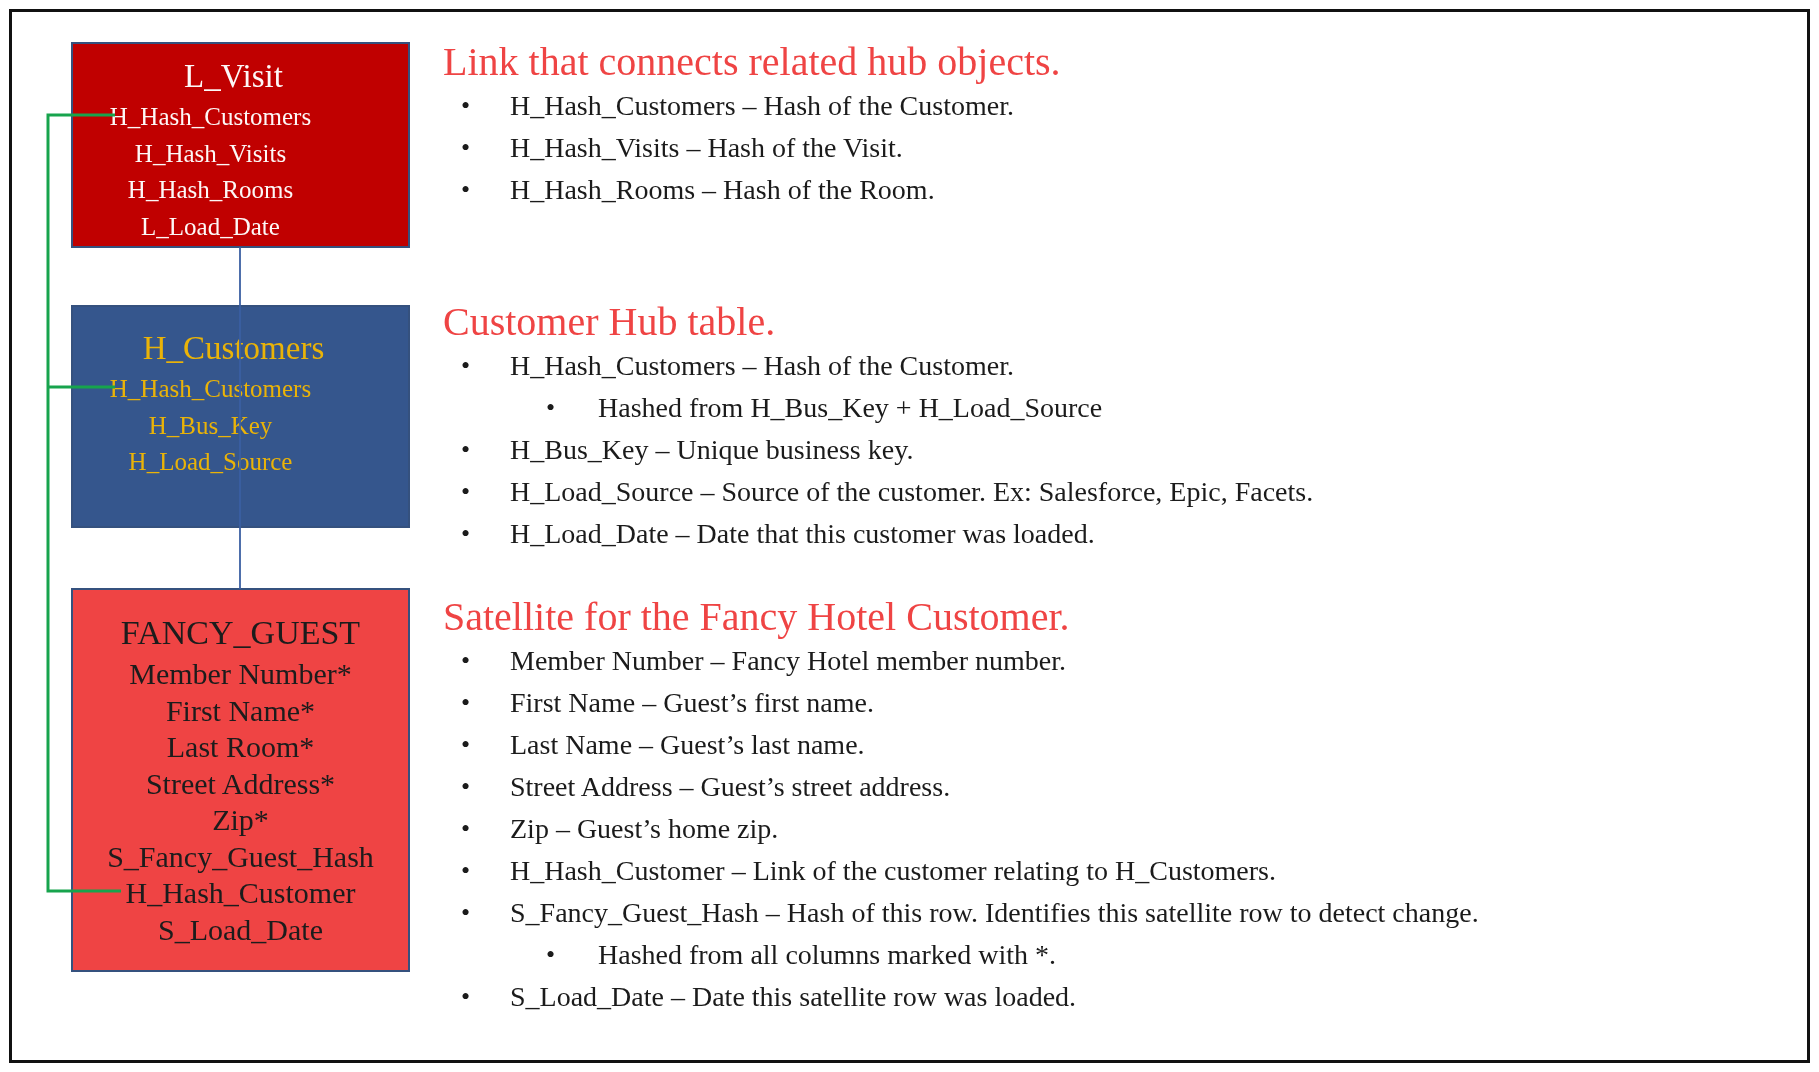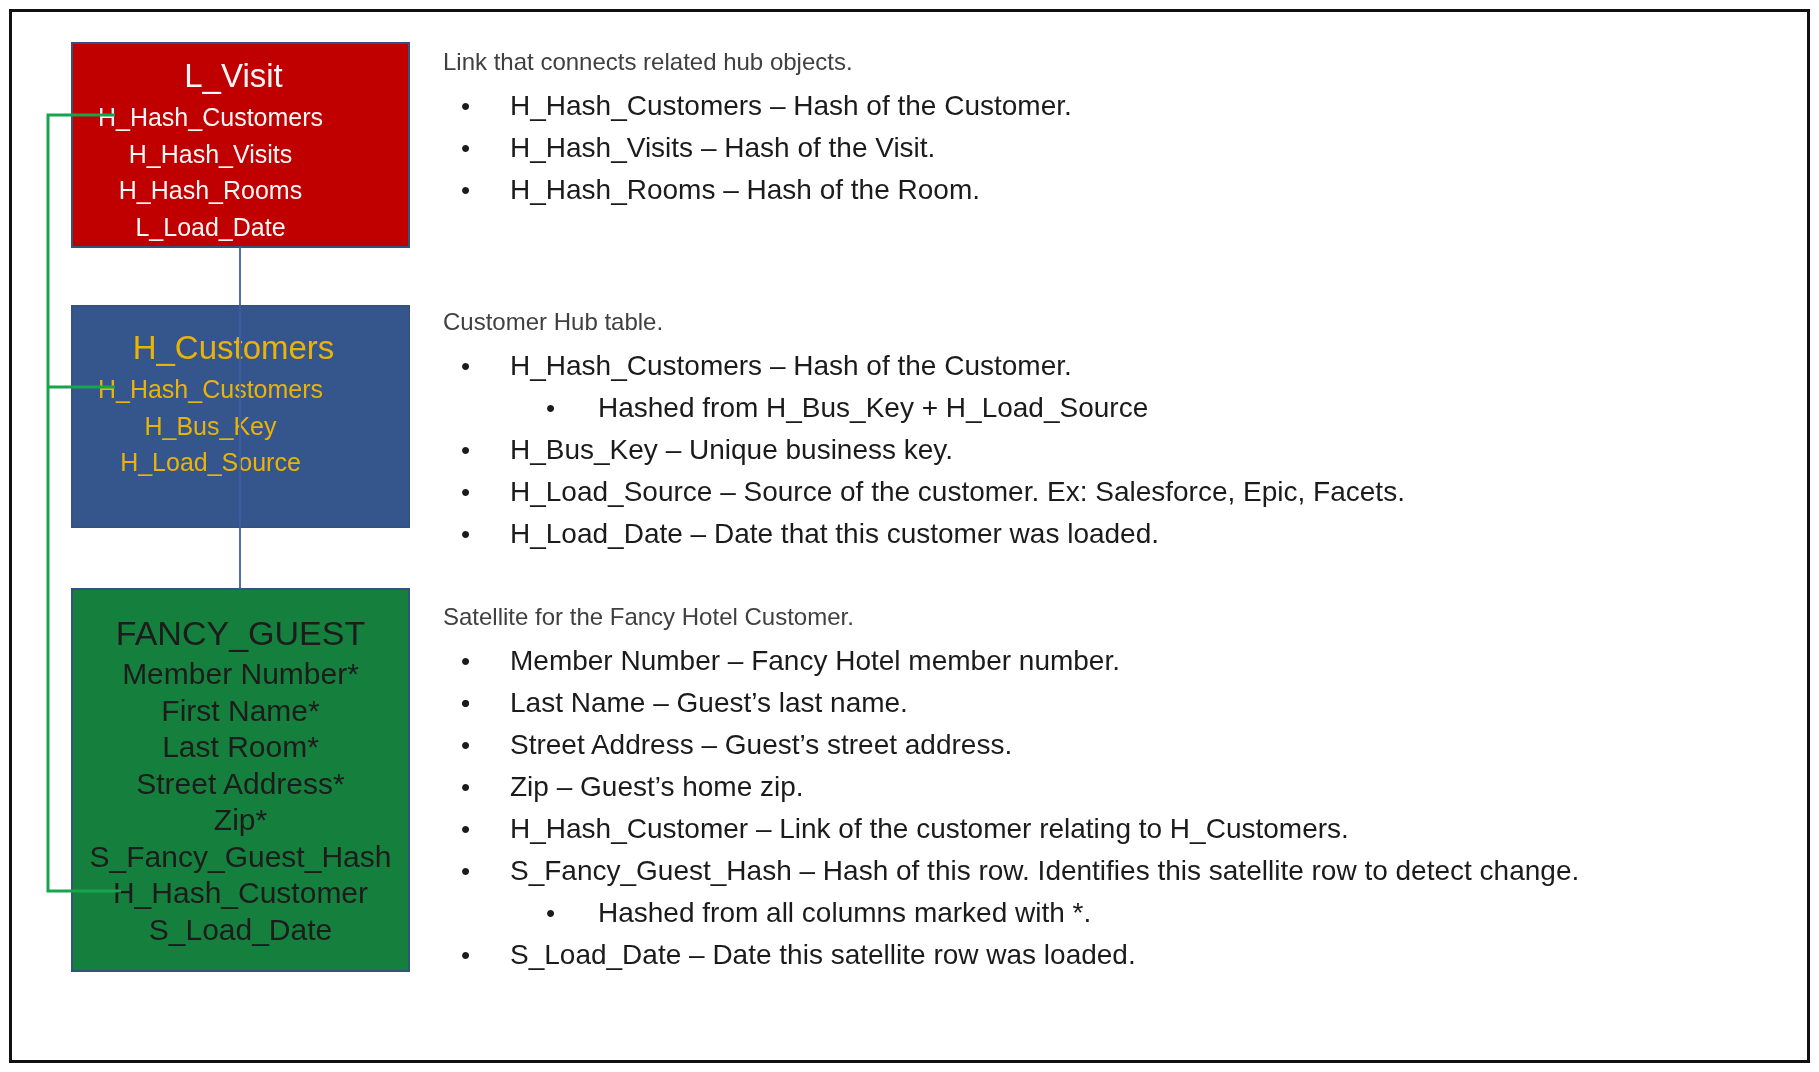--- a/index.html
+++ b/index.html
@@ -1,20 +1,20 @@
 <!DOCTYPE html>
 <html><head>
 <meta charset="utf-8">
 <style>
   html,body{margin:0;padding:0;background:#ffffff;}
   #canvas{
     position:relative;
     width:1819px;height:1072px;
     background:#ffffff;
-    font-family:Liberation Sans, sans-serif;
+    font-family:Liberation Serif, serif;
     color:#1b1b1b;
     overflow:hidden;
     border-radius:21px;
   }
   #frame{
     position:absolute;
     left:9px;top:9px;right:9px;bottom:9px;
     border:3px solid #111111;
     pointer-events:none;
   }
@@ -55,23 +55,23 @@
   .note{
     position:absolute;
     left:443px;width:1360px;
   }
   #note-link{top:39px;}
   #note-hub{top:299px;}
   #note-satellite{top:594px;}
   .note h2{
     margin:0;
     font-weight:400;
-    font-size:24px;
+    font-size:40px;
     line-height:46px;
-    color:#404040;
+    color:#ef4444;
     white-space:nowrap;
   }
   .note ul{
     margin:0;padding:0;
     list-style:none;
   }
   .note li{
     position:relative;
     padding-left:67px;
     font-size:28px;
@@ -105,21 +105,21 @@
 
   <div class="entity" id="box-h-customers" style="background: rgb(53, 86, 141); color: #eab308; border-color: rgb(53, 81, 126);">
     <div class="title">H_Customers</div>
     <div class="fields">
         <div class="row">H_Hash_Customers</div>
         <div class="row">H_Bus_Key</div>
         <div class="row">H_Load_Source</div>
       </div>
   </div>
 
-  <div class="entity" id="box-fancy-guest" style="background: #15803d; color: rgb(28, 28, 28); border-color: rgb(53, 81, 126);">
+  <div class="entity" id="box-fancy-guest" style="background: #ef4444; color: rgb(28, 28, 28); border-color: rgb(53, 81, 126);">
     <div class="title">FANCY_GUEST</div>
     <div class="fields">
         <div class="row">Member Number*</div>
         <div class="row">First Name*</div>
         <div class="row">Last Room*</div>
         <div class="row">Street Address*</div>
         <div class="row">Zip*</div>
         <div class="row">S_Fancy_Guest_Hash</div>
         <div class="row">H_Hash_Customer</div>
         <div class="row">S_Load_Date</div>
@@ -149,21 +149,21 @@
         <li><span class="dot">•</span><span class="txt">H_Bus_Key – Unique business key.</span></li>
         <li><span class="dot">•</span><span class="txt">H_Load_Source – Source of the customer. Ex: Salesforce, Epic, Facets.</span></li>
         <li><span class="dot">•</span><span class="txt">H_Load_Date – Date that this customer was loaded.</span></li>
       </ul>
   </div>
 
   <div class="note" id="note-satellite">
     <h2>Satellite for the Fancy Hotel Customer.</h2>
     <ul>
         <li><span class="dot">•</span><span class="txt">Member Number – Fancy Hotel member number.</span></li>
-        <li><span class="dot">•</span></li>
+        <li><span class="dot">•</span><span class="txt">First Name – Guest’s first name.</span></li>
         <li><span class="dot">•</span><span class="txt">Last Name – Guest’s last name.</span></li>
         <li><span class="dot">•</span><span class="txt">Street Address – Guest’s street address.</span></li>
         <li><span class="dot">•</span><span class="txt">Zip – Guest’s home zip.</span></li>
         <li><span class="dot">•</span><span class="txt">H_Hash_Customer – Link of the customer relating to H_Customers.</span></li>
         <li><span class="dot">•</span><span class="txt">S_Fancy_Guest_Hash – Hash of this row. Identifies this satellite row to detect change.</span></li>
         <li class="sub"><span class="dot">•</span><span class="txt">Hashed from all columns marked with *.</span></li>
         <li><span class="dot">•</span><span class="txt">S_Load_Date – Date this satellite row was loaded.</span></li>
       </ul>
   </div>
 

